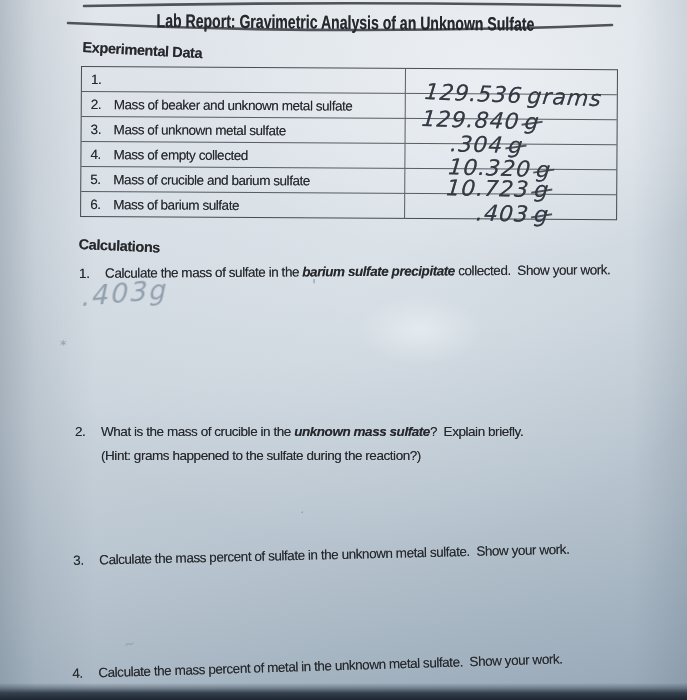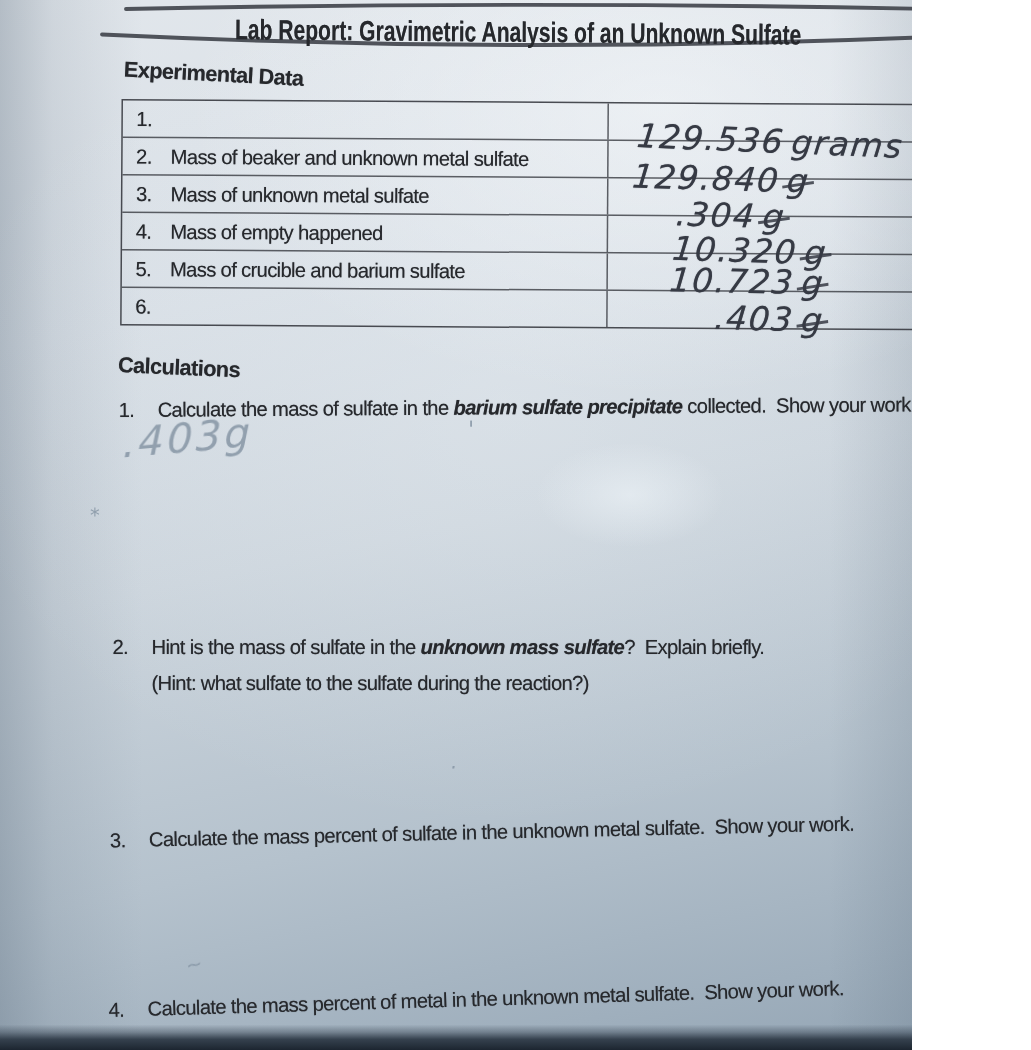--- a/index.html
+++ b/index.html
@@ -1,18 +1,18 @@
 <!DOCTYPE html>
 <html><head>
 <meta charset="utf-8">
 <style>
   html,body{margin:0;padding:0;}
   body{width:687px;height:700px;overflow:hidden;font-family:"Liberation Sans",sans-serif;}
   .photo{
-    position:relative;width:608px;height:700px;overflow:hidden;
+    position:relative;width:687px;height:700px;overflow:hidden;
     background-color:#cdd6de;
     background-image:
       radial-gradient(ellipse 90px 50px at 420px 330px, rgba(240,246,250,0.55), transparent 70%),
       radial-gradient(ellipse 420px 260px at 72% 10%, rgba(248,250,252,0.55), transparent 75%),
       radial-gradient(ellipse 500px 380px at 55% 38%, rgba(240,245,249,0.30), transparent 75%),
       linear-gradient(to right, rgba(74,92,110,0.30) 0px, rgba(74,92,110,0.12) 35px, rgba(74,92,110,0) 95px),
       linear-gradient(to left, rgba(74,92,110,0.16) 0px, rgba(74,92,110,0) 55px),
       linear-gradient(168deg, #e2e7ec 0%, #d7dee5 28%, #cbd4dc 50%, #b5c2cd 74%, #9fafbd 92%, #95a6b5 100%);
   }
   .abs{position:absolute;}
@@ -125,40 +125,41 @@
         <span>Mass of unknown metal sulfate</span>
       </div>
       <div class="cell-value">
         <span class="hand v3"><span>.304</span><span class="unit crossed">g</span></span>
       </div>
     </div>
 
     <div class="t-row">
       <div class="cell-label print">
         <span class="row-num">4.</span>
-        <span>Mass of empty happened</span>
+        <span>Mass of empty collected</span>
       </div>
       <div class="cell-value">
         <span class="hand v4"><span>10.320</span><span class="unit crossed">g</span></span>
       </div>
     </div>
 
     <div class="t-row">
       <div class="cell-label print">
         <span class="row-num">5.</span>
         <span>Mass of crucible and barium sulfate</span>
       </div>
       <div class="cell-value">
         <span class="hand v5"><span>10.723</span><span class="unit crossed">g</span></span>
       </div>
     </div>
 
     <div class="t-row">
       <div class="cell-label print">
         <span class="row-num">6.</span>
+        <span>Mass of barium sulfate</span>
       </div>
       <div class="cell-value">
         <span class="hand v6"><span>.403</span><span class="unit crossed">g</span></span>
       </div>
     </div>
 
   </div>
 
   <div class="abs heading heading-calc print">Calculations</div>
 
@@ -168,21 +169,21 @@
   </div>
 
   <div class="abs pencil q1-answer">.403g</div>
   <div class="abs pencil mark mark-1">'</div>
   <div class="abs pencil mark mark-2">*</div>
   <div class="abs pencil mark mark-3">·</div>
   <div class="abs pencil mark mark-4">~</div>
 
   <div class="abs question q2 print">
     <span class="q-num">2.</span>
-    <span class="q-text"><span>Hint is the mass of sulfate in the </span><b>unknown mass sulfate</b><span>?&nbsp; Explain briefly.</span><br><span>(Hint: what sulfate to the sulfate during the reaction?)</span></span>
+    <span class="q-text"><span>What is the mass of crucible in the </span><b>unknown mass sulfate</b><span>?&nbsp; Explain briefly.</span><br><span>(Hint: grams happened to the sulfate during the reaction?)</span></span>
   </div>
 
   <div class="abs question q3 print">
     <span class="q-num">3.</span>
     <span class="q-text">Calculate the mass percent of sulfate in the unknown metal sulfate.&nbsp; Show your work.</span>
   </div>
 
   <div class="abs question q4 print">
     <span class="q-num">4.</span>
     <span class="q-text">Calculate the mass percent of metal in the unknown metal sulfate.&nbsp; Show your work.</span>

